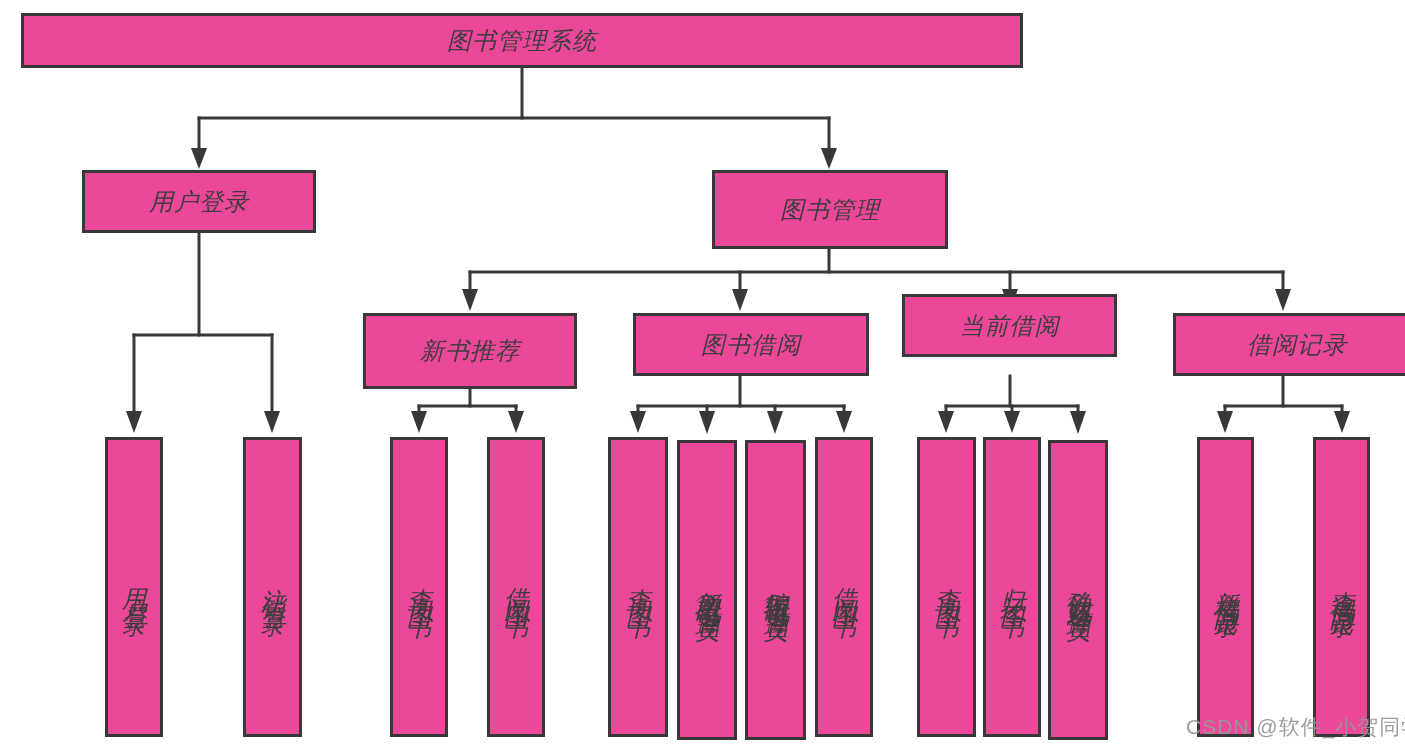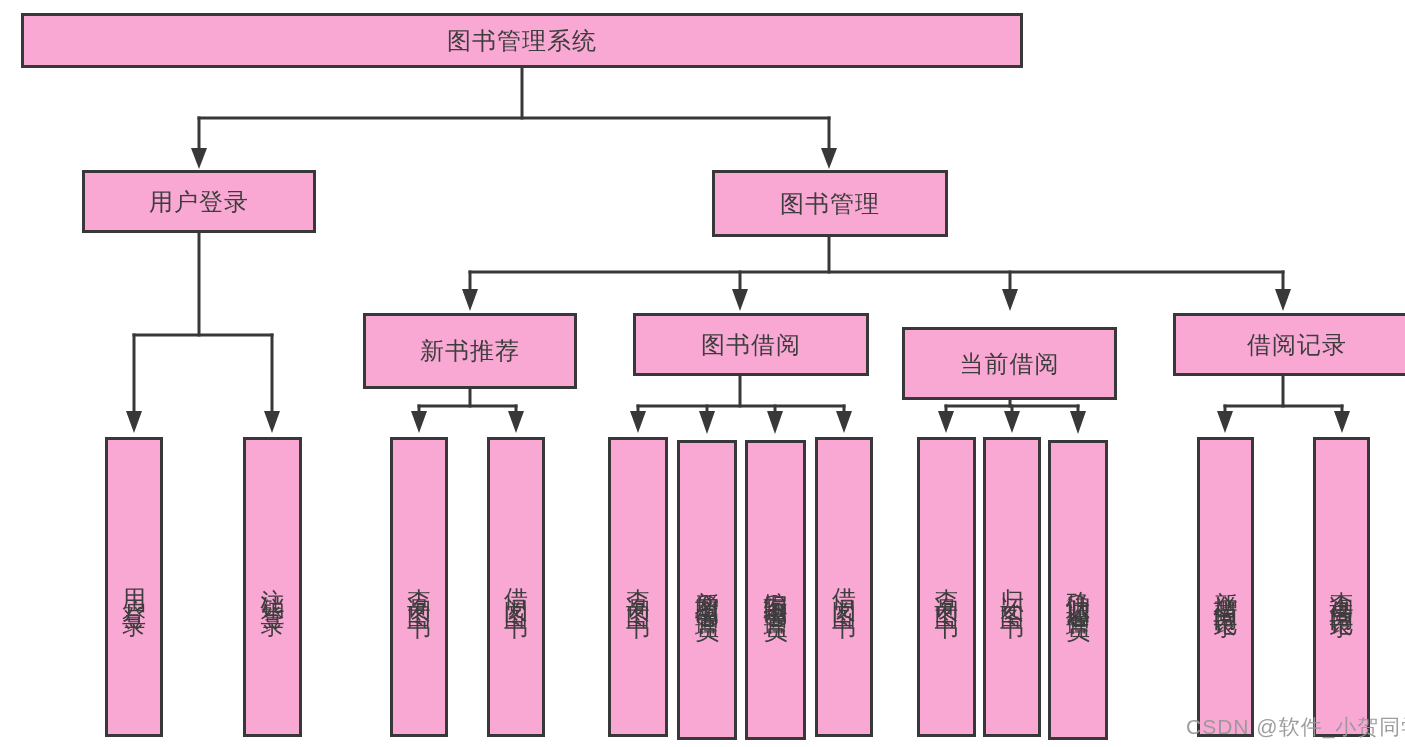--- a/index.html
+++ b/index.html
@@ -9,25 +9,26 @@
     background:#ffffff;
     font-family:"Liberation Sans","DejaVu Sans",sans-serif;
     overflow:hidden;
   }
   .wires{position:absolute;left:0;top:0;z-index:1;}
   .wires path{stroke:#383838;stroke-width:3;fill:none;stroke-linecap:square;}
   .wires polygon{fill:#383838;stroke:none;}
   .node{
     position:absolute;
     box-sizing:border-box;
-    background:#f9a8d4;
+    background:#ec4899;
     border:3px solid #383838;
     display:flex;align-items:center;justify-content:center;
     color:#3d3d3d;
     z-index:2;
+    font-style:italic;
   }
   .hnode{font-size:24px;letter-spacing:1px;}
   .vnode span{
     writing-mode:vertical-rl;
     text-orientation:mixed;
     font-size:24px;
     letter-spacing:9px;
     line-height:1;
     white-space:nowrap;
   }
@@ -124,31 +125,31 @@
     </g>
   </svg>
 
   <div class="node hnode" style="left:21px;top:13px;width:1002px;height:55px">
     <span>图书管理系统</span>
   </div>
 
   <div class="node hnode" style="left:82px;top:170px;width:234px;height:63px">
     <span>用户登录</span>
   </div>
-  <div class="node hnode" style="left:712px;top:170px;width:236px;height:67px">
+  <div class="node hnode" style="left:712px;top:170px;width:236px;height:79px">
     <span>图书管理</span>
   </div>
 
   <div class="node hnode" style="left:363px;top:313px;width:214px;height:76px">
     <span>新书推荐</span>
   </div>
   <div class="node hnode" style="left:633px;top:313px;width:236px;height:63px">
     <span>图书借阅</span>
   </div>
-  <div class="node hnode" style="left:902px;top:327px;width:215px;height:73px">
+  <div class="node hnode" style="left:902px;top:294px;width:215px;height:63px">
     <span>当前借阅</span>
   </div>
   <div class="node hnode" style="left:1173px;top:313px;width:248px;height:63px">
     <span>借阅记录</span>
   </div>
 
   <div class="node vnode" style="left:105px;top:437px;width:58px;height:300px">
     <span>用户登录</span>
   </div>
   <div class="node vnode" style="left:243px;top:437px;width:59px;height:300px">

